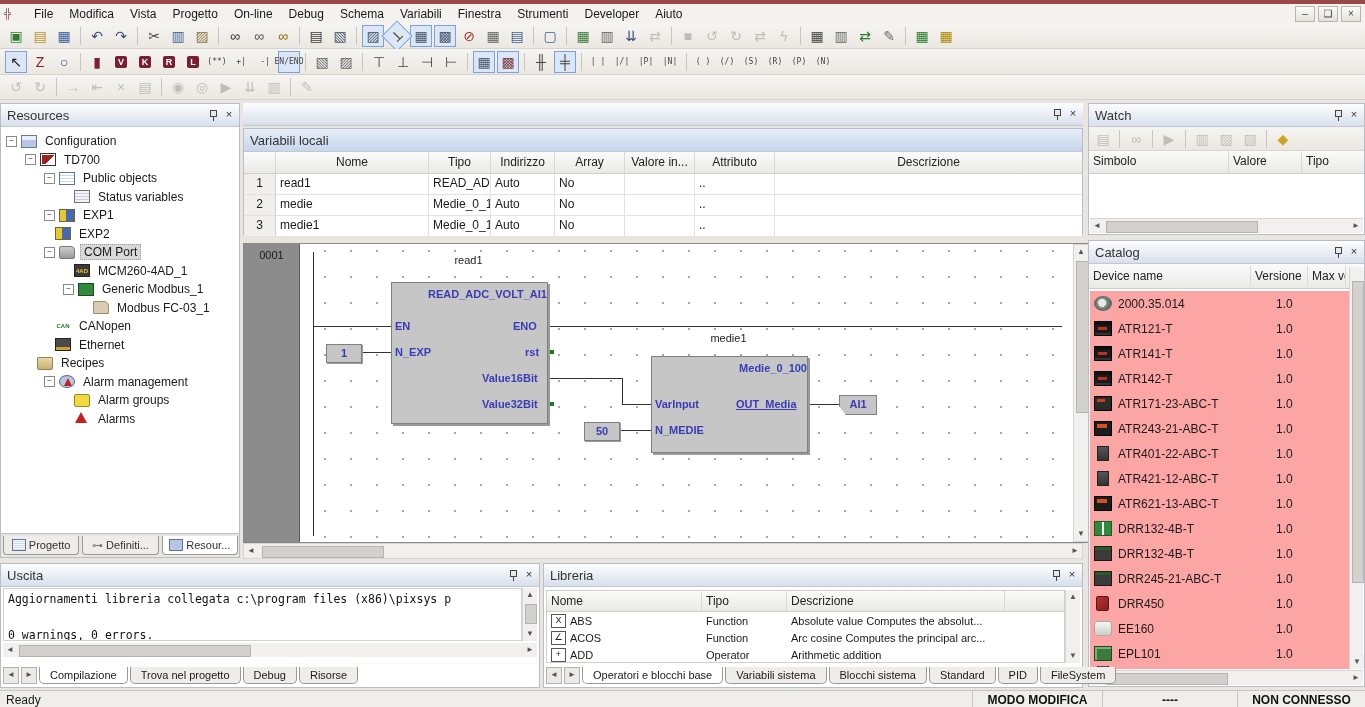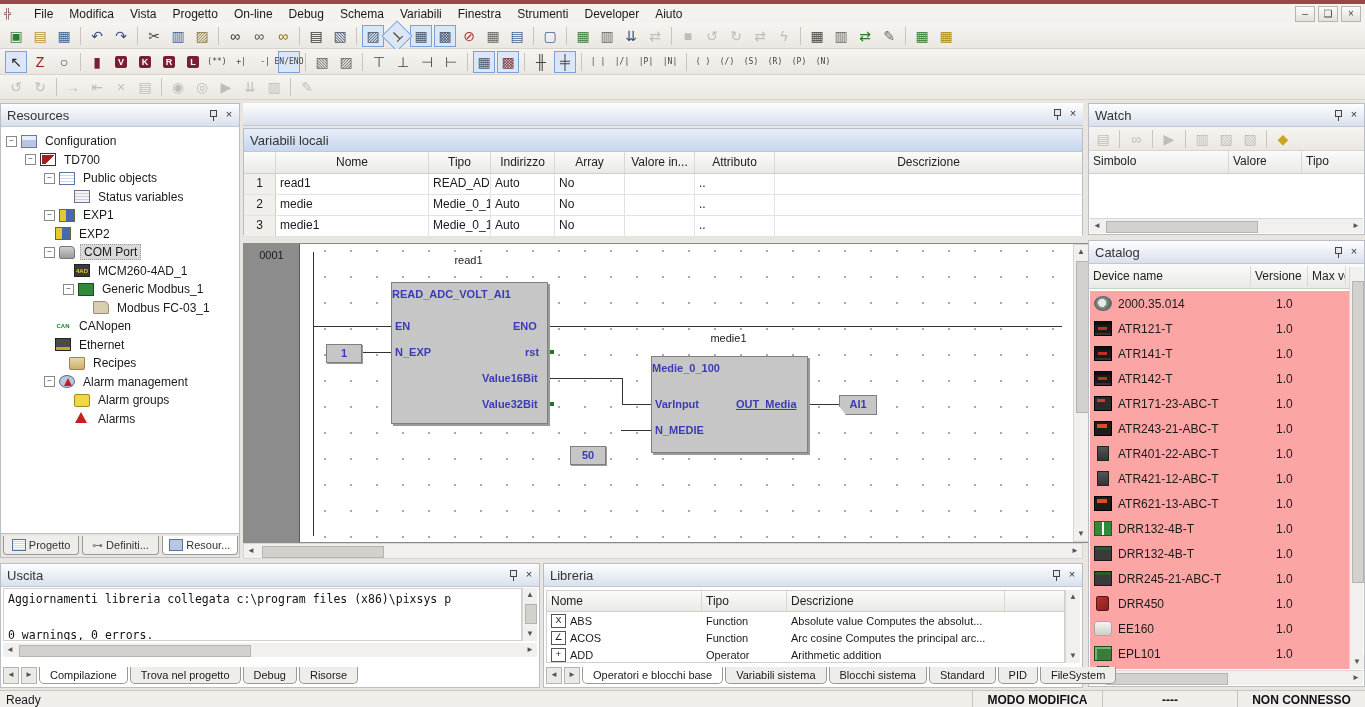--- a/index.html
+++ b/index.html
@@ -71,21 +71,21 @@
   
   .lrow{display:flex;background:#fff;border-bottom:1px solid #e2e2de;height:20px;align-items:center;}
   .lrow .c{border-right:1px solid #e2e2de;padding:0 4px;box-sizing:border-box;overflow:hidden;white-space:nowrap;height:100%;line-height:19px;}
   .numc{background:#f0efec;text-align:center;border-right:1px solid #cfcfc9 !important;}
   
   .fbdwrap{background:#fff;border:1px solid #8a8a8a;overflow:hidden;padding-left:6px;}
   .netband{position:absolute;left:0;top:0;width:55px;height:100%;background:#8c8c8c;border-right:1px solid #5a5a5a;color:#1a1a1a;font-size:11px;text-align:center;}
   .canvas{position:absolute;left:56px;top:0;right:18px;bottom:0;background-image:radial-gradient(#a8a8a8 1px,transparent 1.3px);background-size:26px 26px;background-position:12px 20px;}
   .wire{position:absolute;background:#333;}
   .fblock{position:absolute;background:#c6c6c6;border:1px solid #7f7f7f;box-shadow:2px 2px 0 #9a9a9a;color:#3b3bb5;font-size:11px;font-weight:bold;}
-  .fbtitle{text-align:left;margin-top:5px;}
+  .fbtitle{text-align:right;margin-top:5px;}
   .fbpin{position:absolute;font-size:11px;font-weight:bold;color:#3b3bb5;white-space:nowrap;}
   .fbinst{position:absolute;color:#222;font-size:11px;text-align:center;font-weight:normal;}
   .constbox{position:absolute;width:34px;height:17px;background:#c6c6c6;border:1px solid #7f7f7f;box-shadow:1px 1px 0 #9a9a9a;color:#3b3bb5;font-size:11px;font-weight:bold;text-align:center;line-height:16px;}
   .outtag{position:absolute;width:36px;height:18px;background:#c6c6c6;border:1px solid #7f7f7f;color:#3b3bb5;font-size:11px;font-weight:bold;text-align:center;line-height:17px;clip-path:polygon(0 0,100% 0,100% 100%,18% 100%,0 55%);}
   .gdot{position:absolute;width:4px;height:4px;background:#1f7a1f;}
   
   .btabs{display:flex;align-items:flex-start;gap:2px;padding-left:2px;}
   .btab{border:1px solid #9a9a94;border-top:none;background:#efedea;padding:2px 10px;font-size:11px;border-radius:0 0 5px 5px;white-space:nowrap;}
   .btab.active{background:#fff;}
   .tabarr{width:14px;height:15px;border:1px solid #b5b3ae;background:#eceae6;font-size:8px;line-height:14px;text-align:center;color:#555;}
@@ -320,21 +320,21 @@
       <div class="titem" style="padding-left:42px">
           <span class="tspacer"></span>
           <span class="tico ico-can">CAN</span>
           <span class="tlabel">CANopen</span>
         </div>
       <div class="titem" style="padding-left:42px">
           <span class="tspacer"></span>
           <span class="tico ico-eth"></span>
           <span class="tlabel">Ethernet</span>
         </div>
-      <div class="titem" style="padding-left:56px">
+      <div class="titem" style="padding-left:24px">
           <span class="tspacer"></span>
           <span class="tico ico-recipes"></span>
           <span class="tlabel">Recipes</span>
         </div>
       <div class="titem" style="padding-left:42px">
           <span class="texp">−</span>
           <span class="tico ico-alarmmgmt"></span>
           <span class="tlabel">Alarm management</span>
         </div>
       <div class="titem" style="padding-left:61px">
@@ -447,21 +447,21 @@
       <span class="fbpin" style="left:182px;top:154px;">Value32Bit</span>
       <div class="constbox" style="left:26px;top:100px;">1</div>
 
       <div class="fbinst" style="left:351px;top:88px;width:155px;">medie1</div>
       <div class="fblock" style="left:351px;top:112px;width:155px;height:95px;">
         <div class="fbtitle">Medie_0_100</div>
       </div>
       <span class="fbpin" style="left:355px;top:154px;">VarInput</span>
       <span class="fbpin" style="left:355px;top:180px;">N_MEDIE</span>
       <span class="fbpin" style="left:436px;top:154px;text-decoration:underline;">OUT_Media</span>
-      <div class="constbox" style="left:270px;top:178px;margin-top:24px;">50</div>
+      <div class="constbox" style="left:284px;top:178px;">50</div>
       <div class="outtag" style="left:539px;top:151px;">AI1</div>
     </div>
 
     <div class="sb" style="right:0;top:0;width:17px;height:100%;">
       <span class="arr" style="top:0;left:0;">▲</span>
       <span class="thumb" style="left:2px;top:16px;width:11px;height:150px;"></span>
       <span class="arr" style="bottom:0;left:0;">▼</span>
     </div>
   </div>
 

